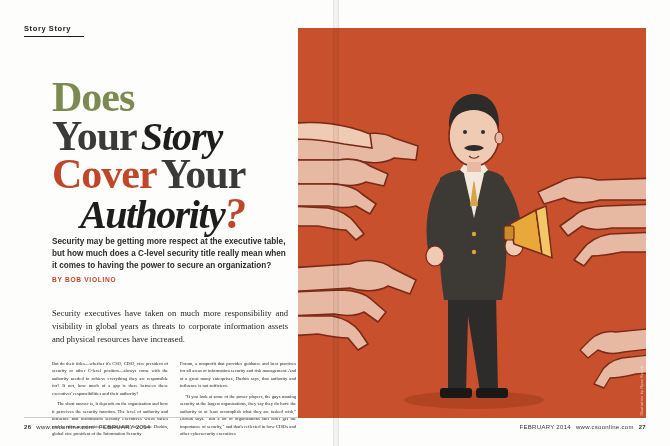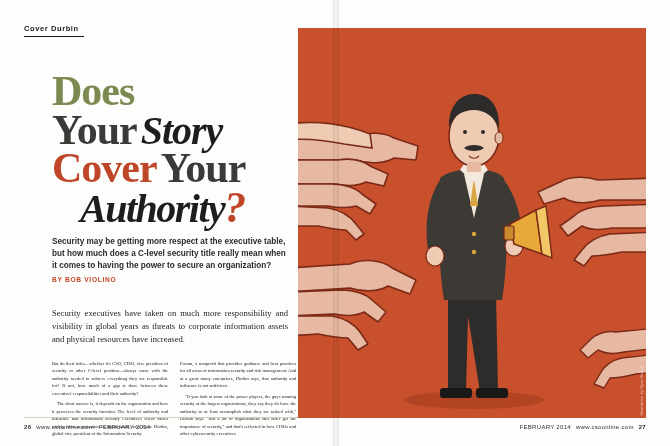--- a/index.html
+++ b/index.html
@@ -56,21 +56,21 @@
     left: 24px;
     top: 36px;
     width: 60px;
     height: 1px;
     background: #1a1a1a;
   }
 
   .headline {
     position: absolute;
     left: 52px;
-    top: 72px;
+    top: 78px;
     width: 250px;
     line-height: 0.92;
   }
   .hl-line { display: block; white-space: nowrap; }
   .hl-does {
     font-size: 42px;
     font-weight: bold;
     color: #7c8a52;
     letter-spacing: -1px;
   }
@@ -219,21 +219,21 @@
     background: #cfcfc9;
   }
 </style>
 </head>
 <body>
 
 <div class="spread">
 
   <div class="page page-left">
 
-    <div class="cover-story-tag">Cover Durbin</div>
+    <div class="cover-story-tag">Story Story</div>
     <div class="rule-under-tag"></div>
 
     <div class="headline">
       <span class="hl-line"><span class="hl-does">Does</span></span>
       <span class="hl-line"><span class="hl-your">Your</span> <span class="hl-title">Story</span></span>
       <span class="hl-line"><span class="hl-match">Cover</span> <span class="hl-your2">Your</span></span>
       <span class="hl-line"><span class="hl-authority">Authority</span><span class="hl-qmark">?</span></span>
     </div>
 
     <div class="deck">

